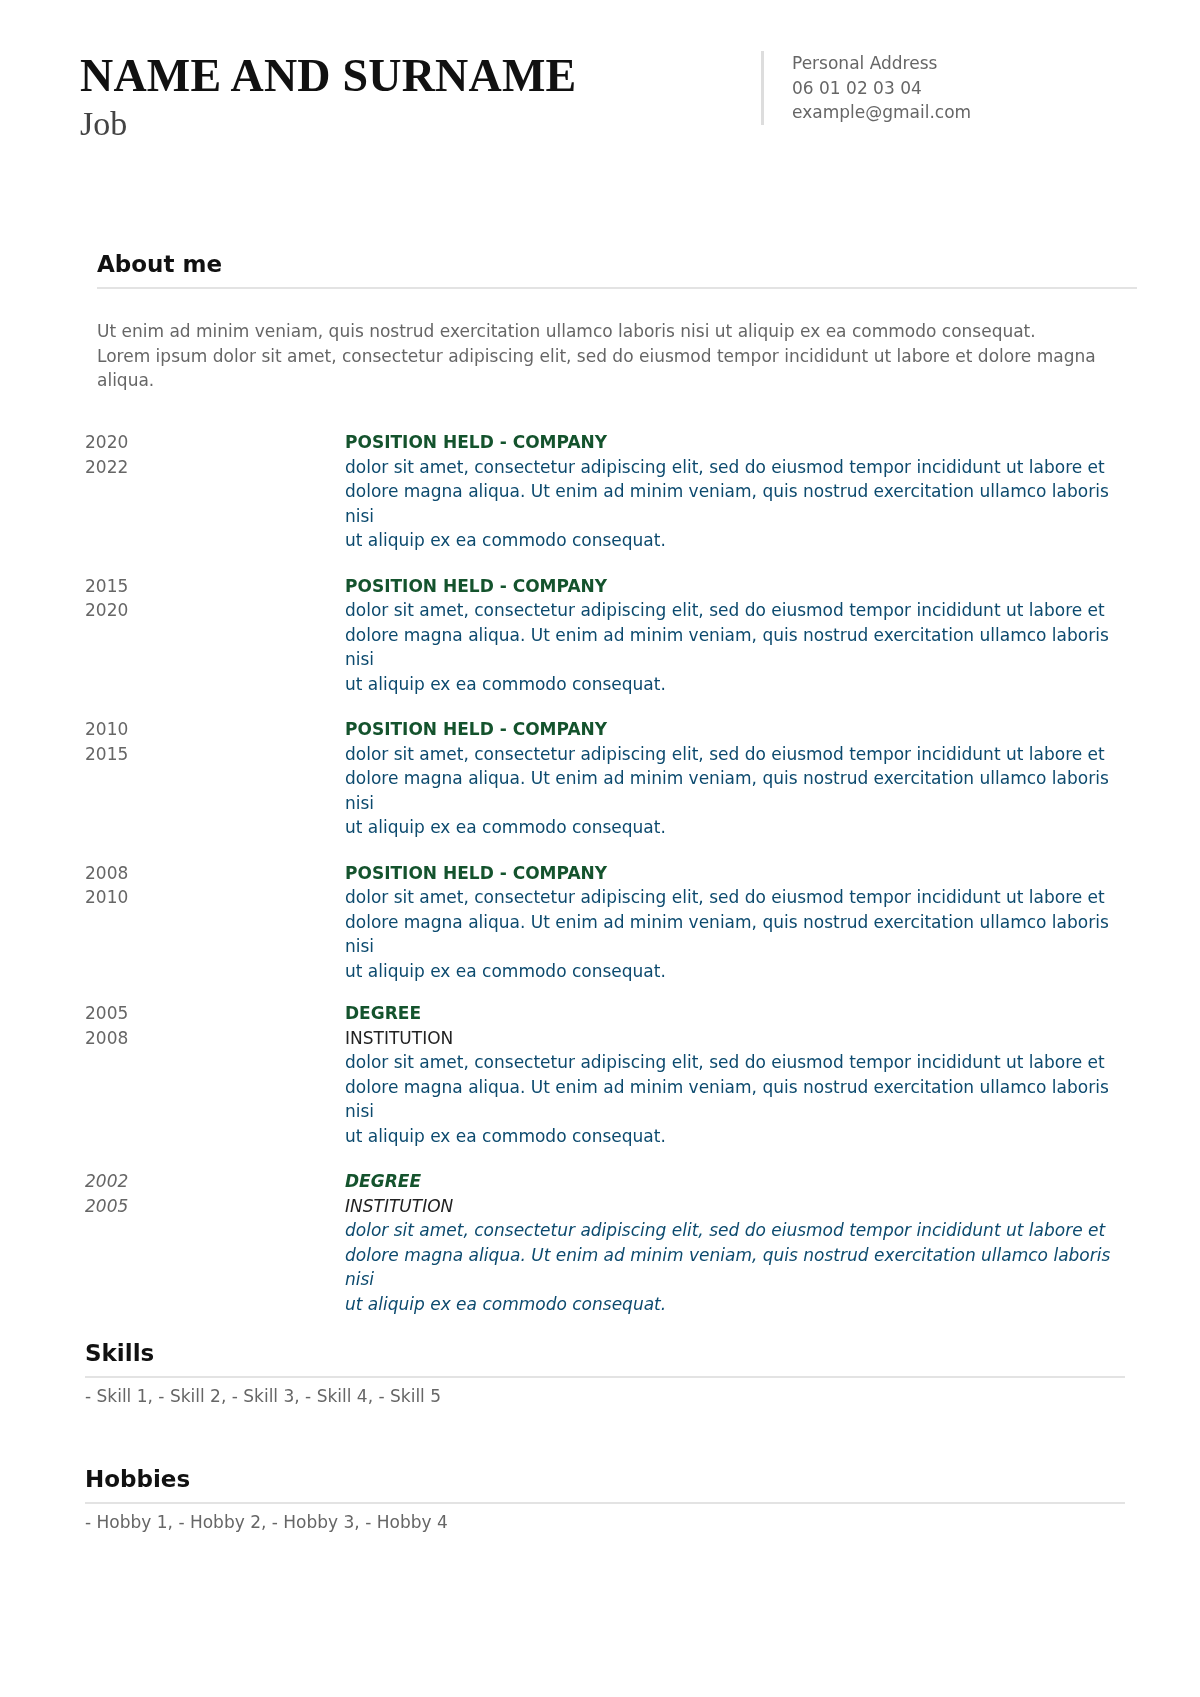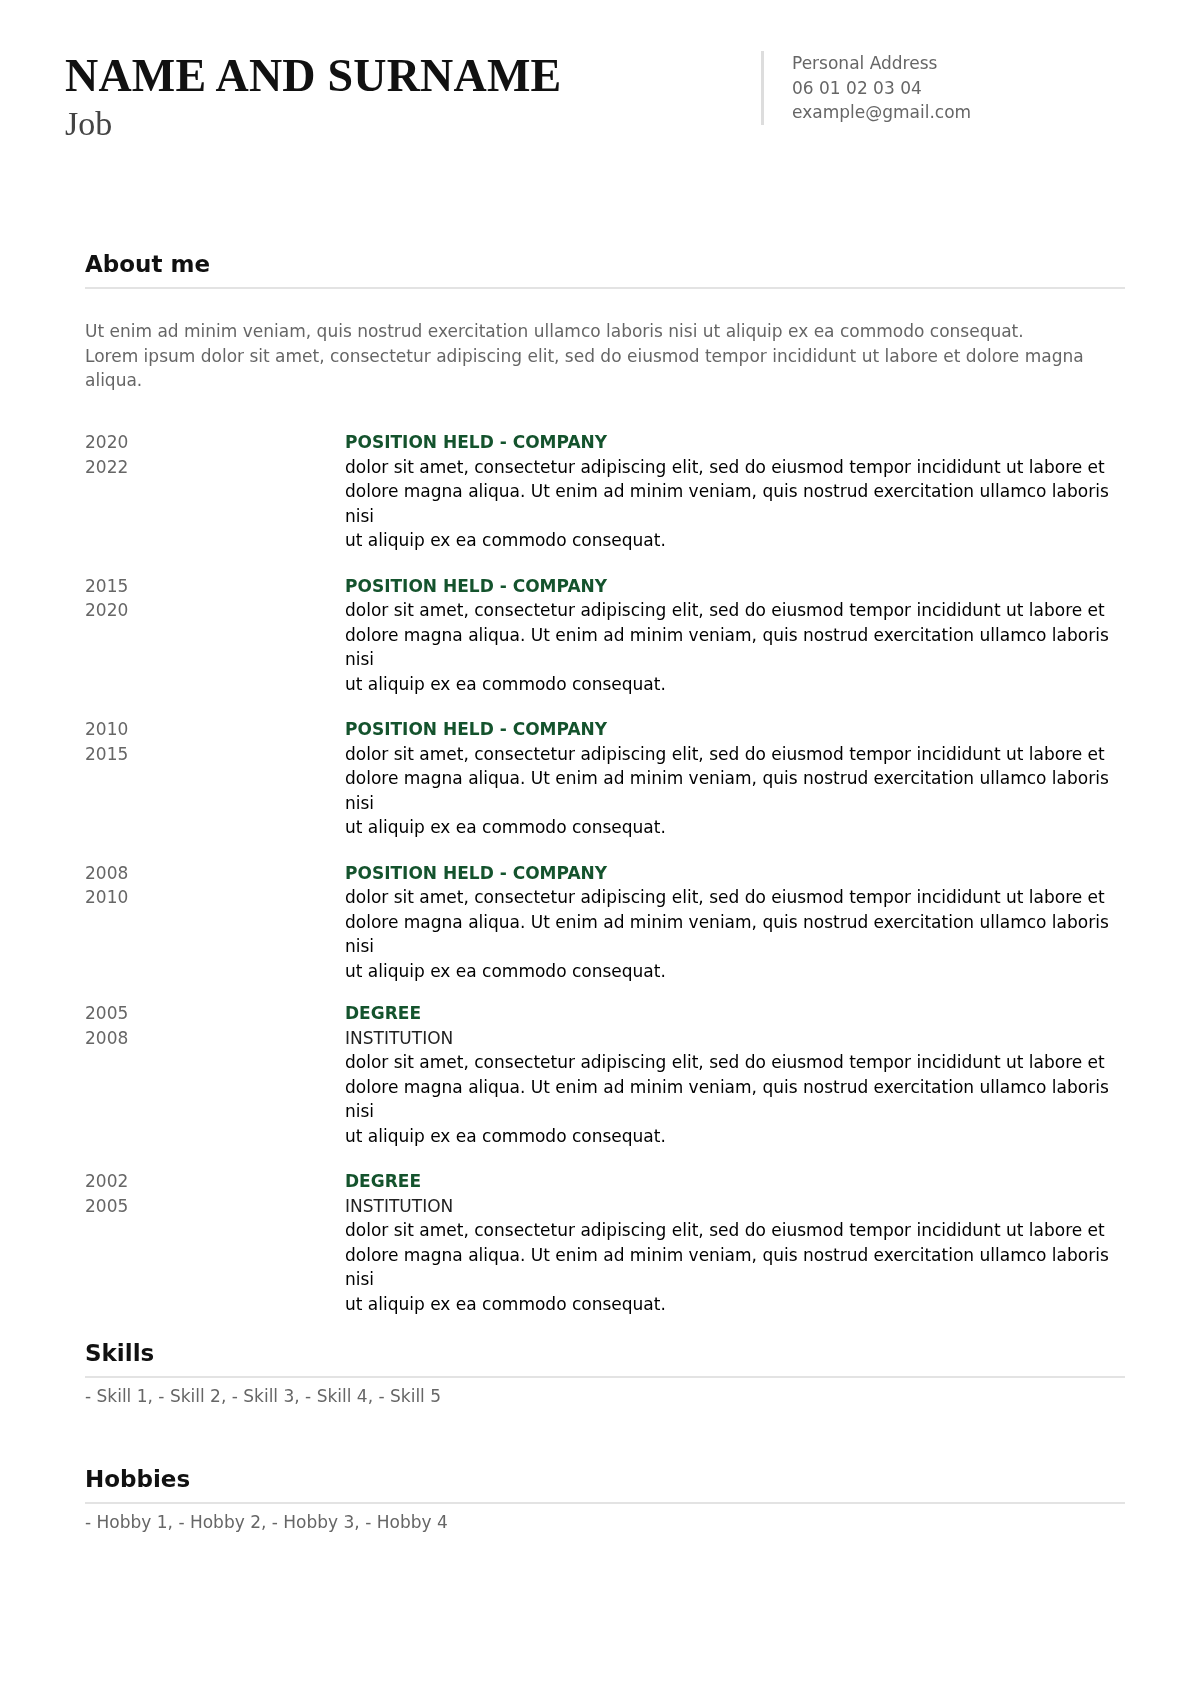--- a/index.html
+++ b/index.html
@@ -1,52 +1,52 @@
 <!DOCTYPE html>
 <html><head>
 <meta charset="utf-8">
 <style>
   html, body { margin: 0; padding: 0; background: #ffffff; }
   body { width: 1200px; height: 1697px; position: relative; overflow: hidden;
          font-family: "DejaVu Sans", sans-serif; color: #666666; }
-  .header { position: absolute; left: 65px; top: 48px; }
+  .header { position: absolute; left: 80px; top: 48px; }
   .name { font-family: "Liberation Serif", serif; font-weight: bold; font-size: 46px;
           color: #111111; line-height: 56px; margin: 0; letter-spacing: 0.2px; }
   .job { font-family: "Liberation Serif", serif; font-size: 34px; color: #444444;
          line-height: 40px; margin-top: 0px; }
   .contact { position: absolute; left: 761px; top: 51px; border-left: 3px solid #dddddd;
              padding-left: 28px; font-size: 17px; line-height: 24.5px; color: #666666; }
   .contact div { white-space: nowrap; }
   .section { position: absolute; left: 85px; width: 1040px; }
   .section-title { font-size: 23px; font-weight: bold; color: #111111; line-height: 30px;
                    padding-bottom: 8px; border-bottom: 2px solid #e3e3e3; margin: 0; }
   .para { font-size: 17px; line-height: 24.5px; color: #666666; margin-top: 30px; }
   .entry { display: flex; font-size: 17px; line-height: 24.5px; }
   .dates { width: 260px; flex: 0 0 260px; color: #666666; }
   .content { flex: 1; }
   .entry-title { font-weight: bold; color: #14532d; }
   .entry-inst { color: #222222; }
-  .entry-desc { color: #000000; }
+  .entry-desc { color: #0c4a6e; }
   .list-line { font-size: 17px; line-height: 24.5px; color: #666666; margin-top: 6px; }
 </style>
 </head>
 <body>
 
 <div class="header">
   <h1 class="name">NAME AND SURNAME</h1>
   <div class="job">Job</div>
 </div>
 
 <div class="contact">
   <div>Personal Address</div>
   <div>06 01 02 03 04</div>
   <div>example@gmail.com</div>
 </div>
 
-<div class="section" style="top:249px;">
+<div class="section" style="top:249px;margin-left:12px;">
   <h2 class="section-title">About me</h2>
   <div class="para">
     <div>Ut enim ad minim veniam, quis nostrud exercitation ullamco laboris nisi ut aliquip ex ea commodo consequat.</div>
     <div>Lorem ipsum dolor sit amet, consectetur adipiscing elit, sed do eiusmod tempor incididunt ut labore et dolore magna aliqua.</div>
   </div>
 </div>
 
 <div class="section" style="top:415px;">
   <div style="margin-top:15px;">
     <div class="entry">
@@ -108,21 +108,21 @@
         <div>2008</div>
       </div>
       <div class="content">
         <div class="entry-title">DEGREE</div>
         <div class="entry-inst">INSTITUTION</div>
         <div class="entry-desc">dolor sit amet, consectetur adipiscing elit, sed do eiusmod tempor incididunt ut labore et</div>
         <div class="entry-desc">dolore magna aliqua. Ut enim ad minim veniam, quis nostrud exercitation ullamco laboris nisi</div>
         <div class="entry-desc">ut aliquip ex ea commodo consequat.</div>
       </div>
     </div>
-    <div class="entry" style="margin-top:21px;">
+    <div class="entry" style="margin-top:21px;font-style:italic;">
       <div class="dates">
         <div>2002</div>
         <div>2005</div>
       </div>
       <div class="content">
         <div class="entry-title">DEGREE</div>
         <div class="entry-inst">INSTITUTION</div>
         <div class="entry-desc">dolor sit amet, consectetur adipiscing elit, sed do eiusmod tempor incididunt ut labore et</div>
         <div class="entry-desc">dolore magna aliqua. Ut enim ad minim veniam, quis nostrud exercitation ullamco laboris nisi</div>
         <div class="entry-desc">ut aliquip ex ea commodo consequat.</div>

